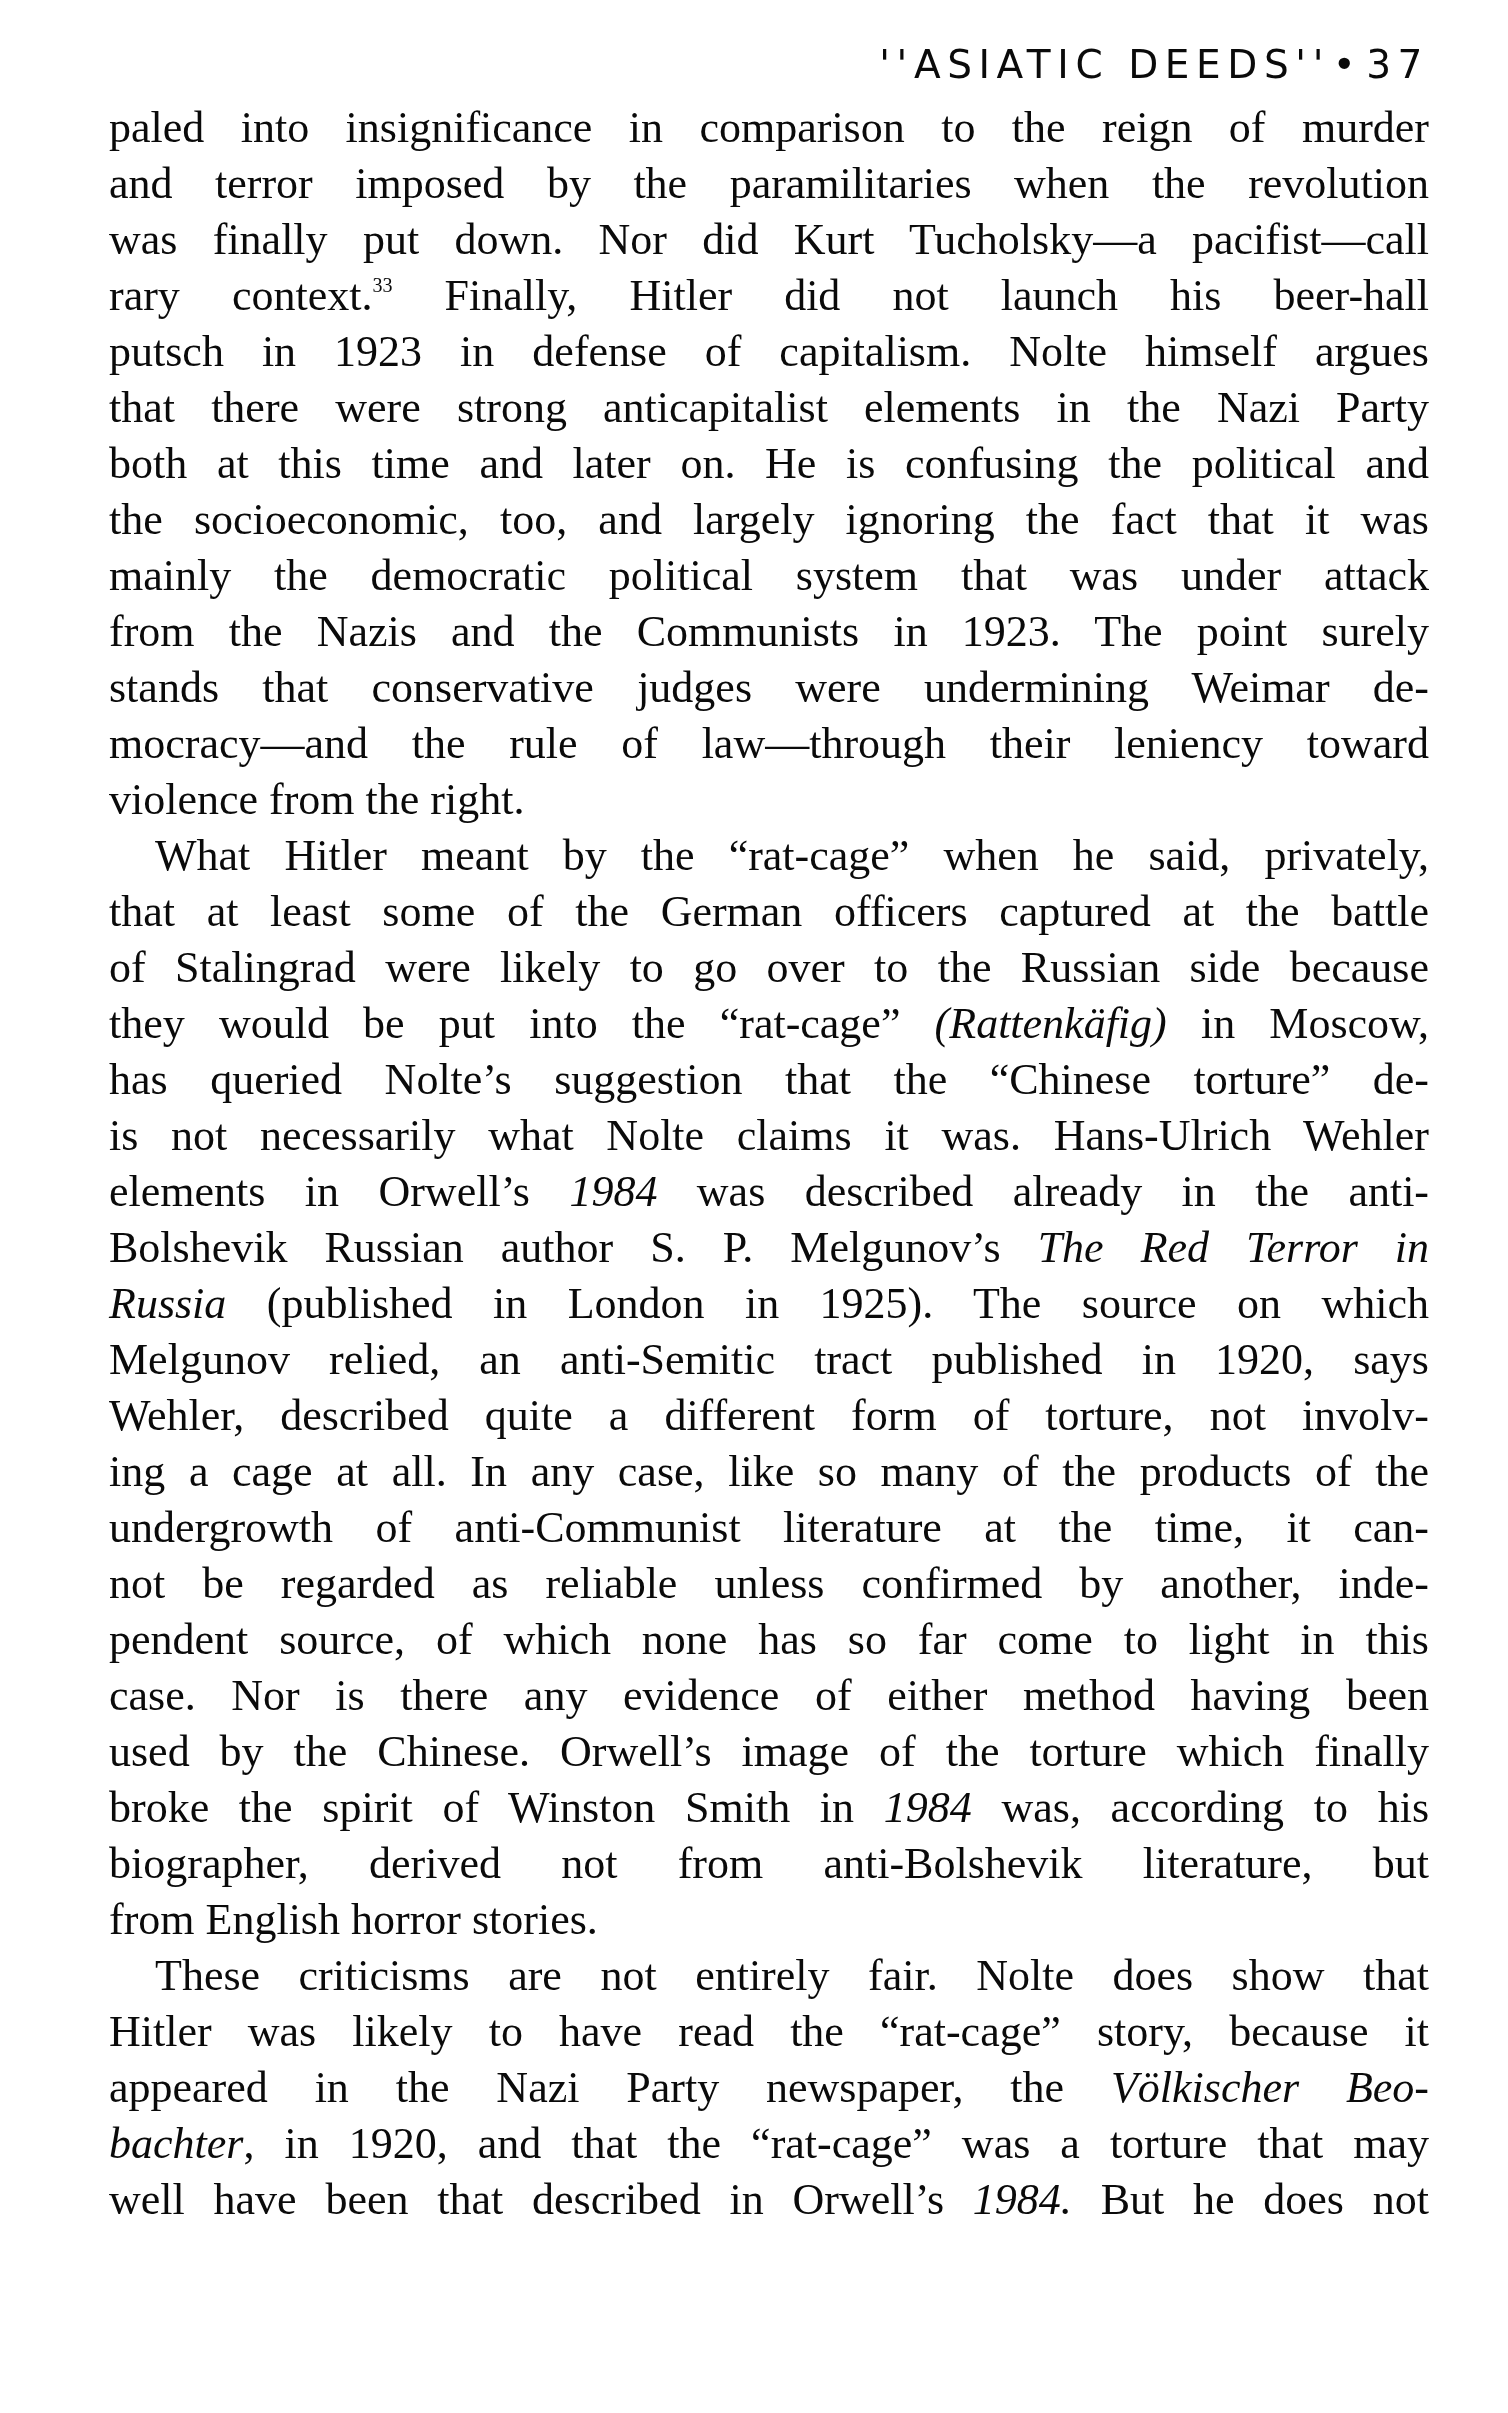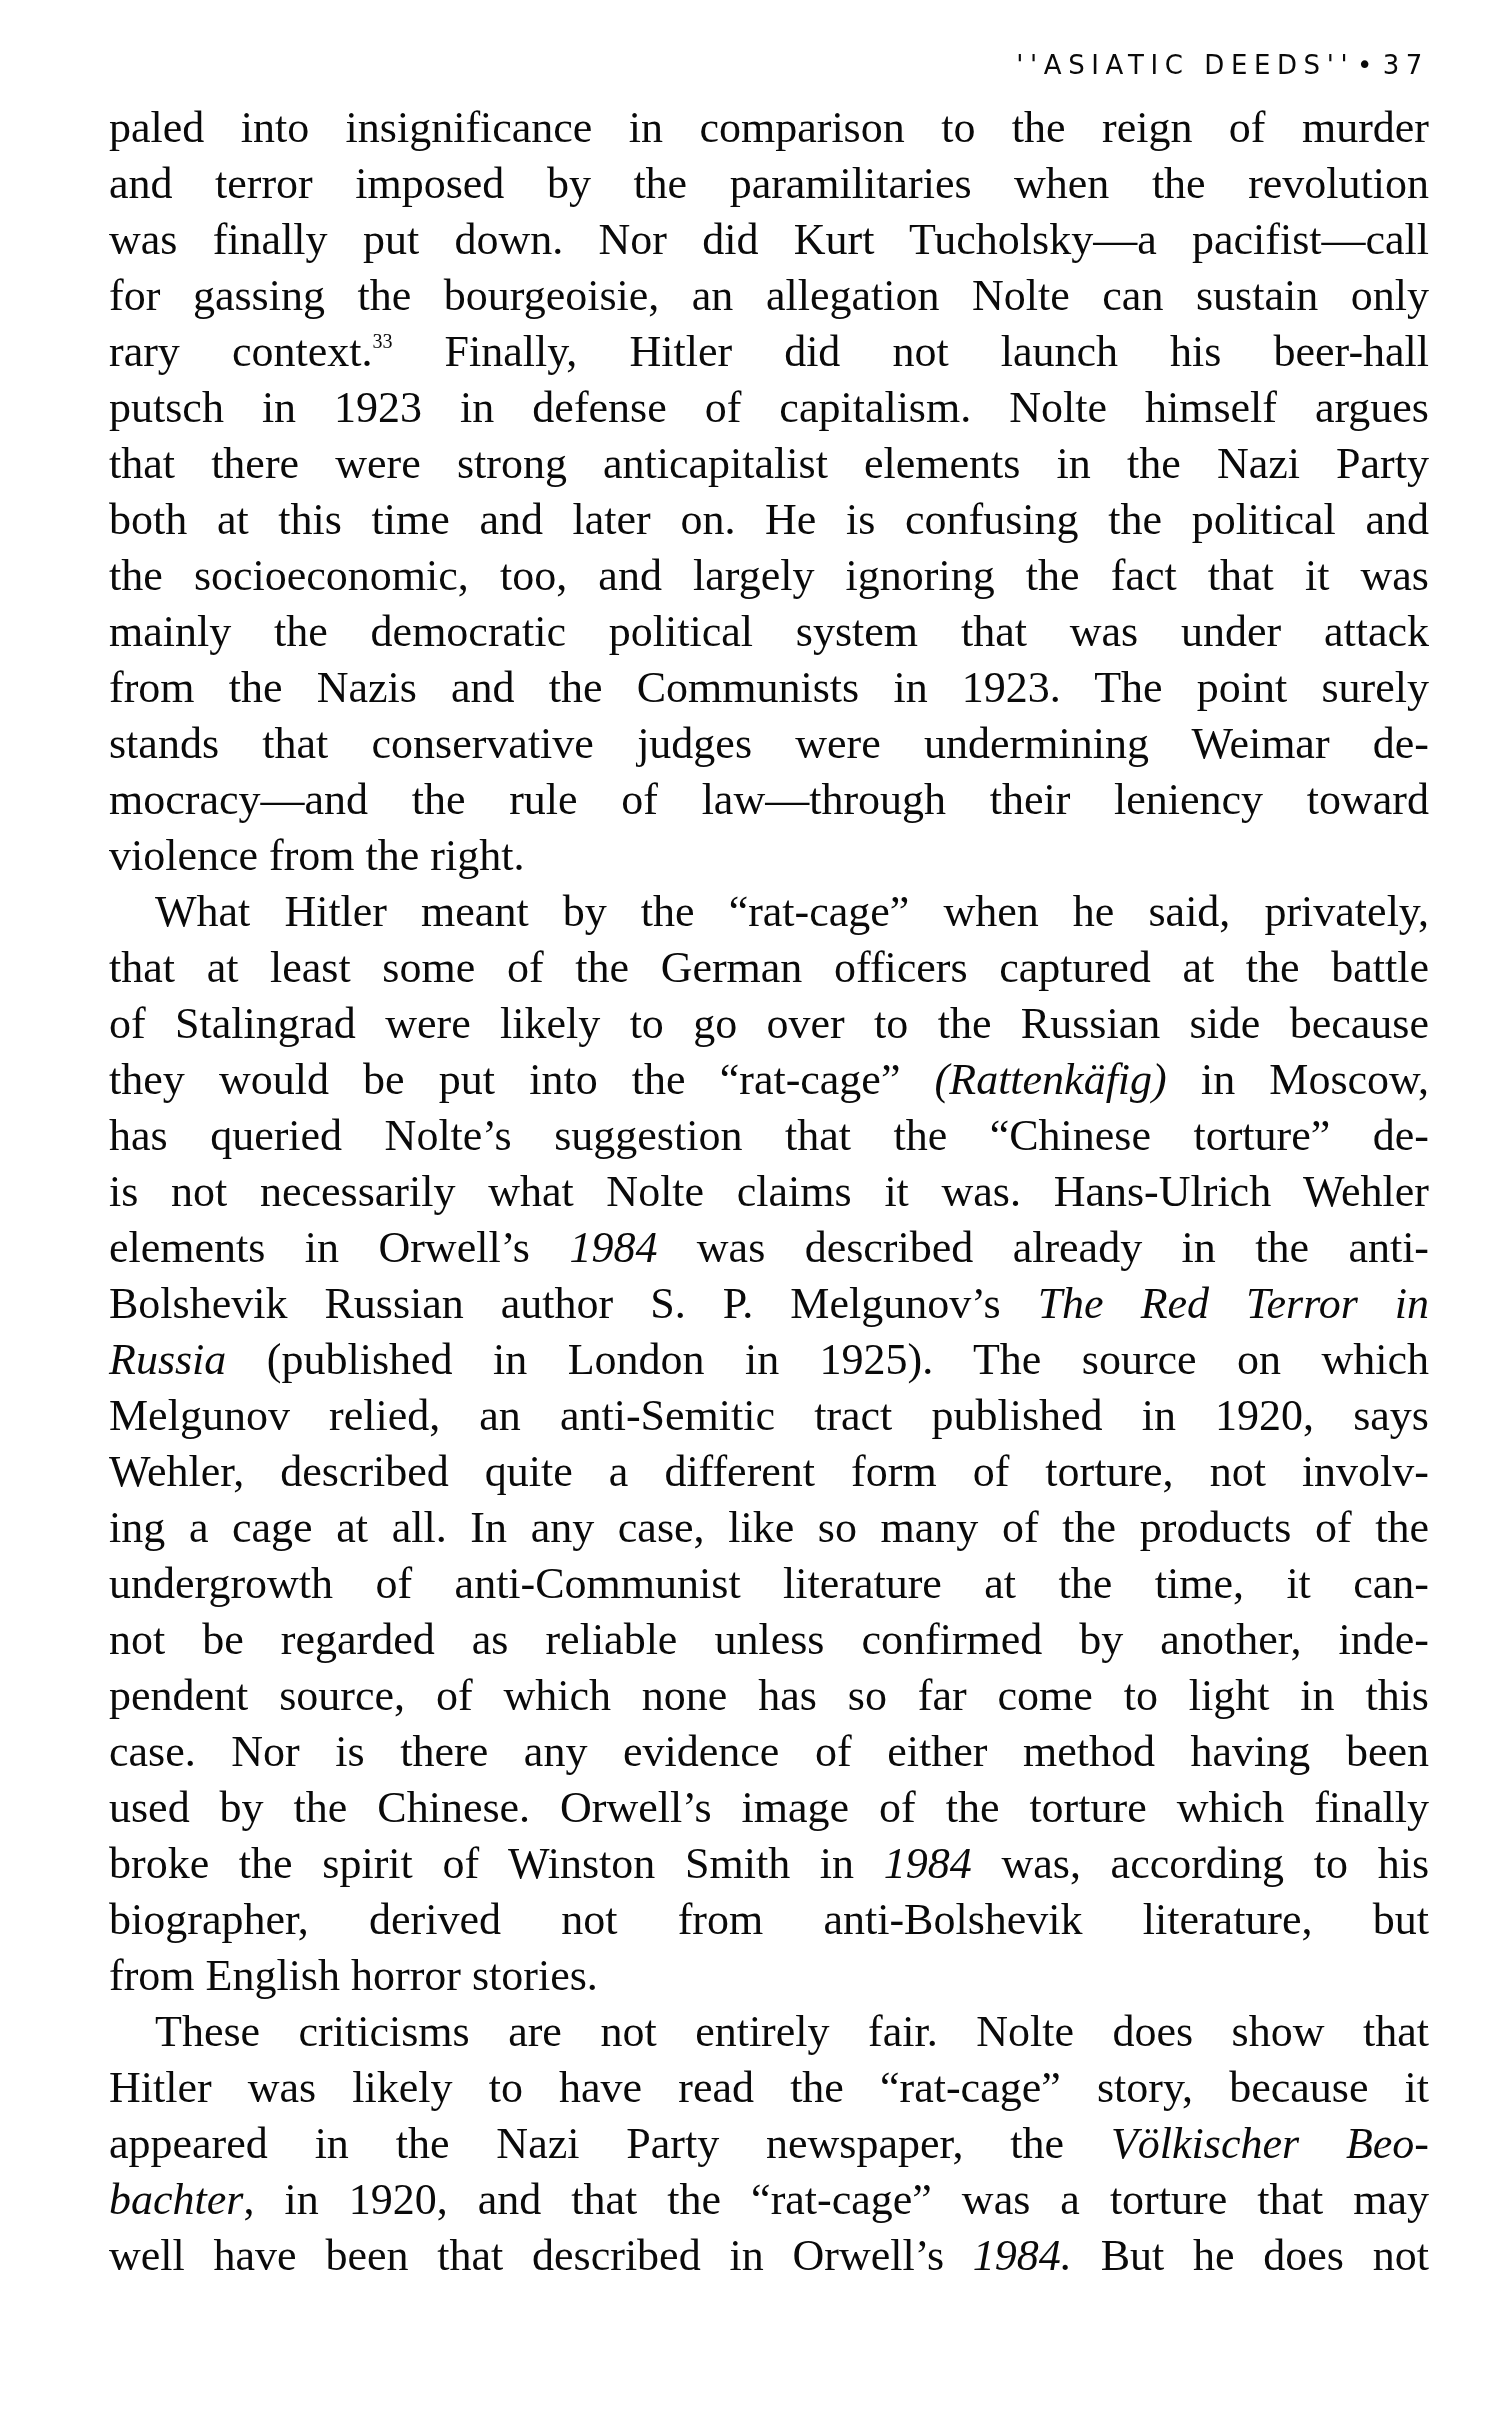--- a/index.html
+++ b/index.html
@@ -18,21 +18,21 @@
       position: absolute;
       left: 109px;
       top: 0;
       width: 1320px;
     }
     .running-head {
       position: absolute;
       right: 0;
       top: 43px;
       font-family: "DejaVu Sans", sans-serif;
-      font-size: 26px;
+      font-size: 39px;
       letter-spacing: 6.6px;
       white-space: nowrap;
       line-height: 44px;
     }
     .running-head .sep {
       letter-spacing: 0;
       margin: 0 10.3px 0 2.9px;
     }
     .body-text {
       position: absolute;
@@ -73,21 +73,20 @@
   <div class="running-head">
     <span>''ASIATIC DEEDS''</span><span class="sep">•</span><span>37</span>
   </div>
 
   <div class="body-text">
 
     <div>
       <div class="line">paled into insignificance in comparison to the reign of murder</div>
       <div class="line">and terror imposed by the paramilitaries when the revolution</div>
       <div class="line">was finally put down. Nor did Kurt Tucholsky—a pacifist—call</div>
-      <div class="line">for gassing the bourgeoisie, an allegation Nolte can sustain only</div>
       <div class="line"><span>rary context.</span><sup>33</sup> <span>Finally, Hitler did not launch his beer-hall</span></div>
       <div class="line">putsch in 1923 in defense of capitalism. Nolte himself argues</div>
       <div class="line">that there were strong anticapitalist elements in the Nazi Party</div>
       <div class="line">both at this time and later on. He is confusing the political and</div>
       <div class="line">the socioeconomic, too, and largely ignoring the fact that it was</div>
       <div class="line">mainly the democratic political system that was under attack</div>
       <div class="line">from the Nazis and the Communists in 1923. The point surely</div>
       <div class="line">stands that conservative judges were undermining Weimar de-</div>
       <div class="line">mocracy—and the rule of law—through their leniency toward</div>
       <div class="line last">violence from the right.</div>

